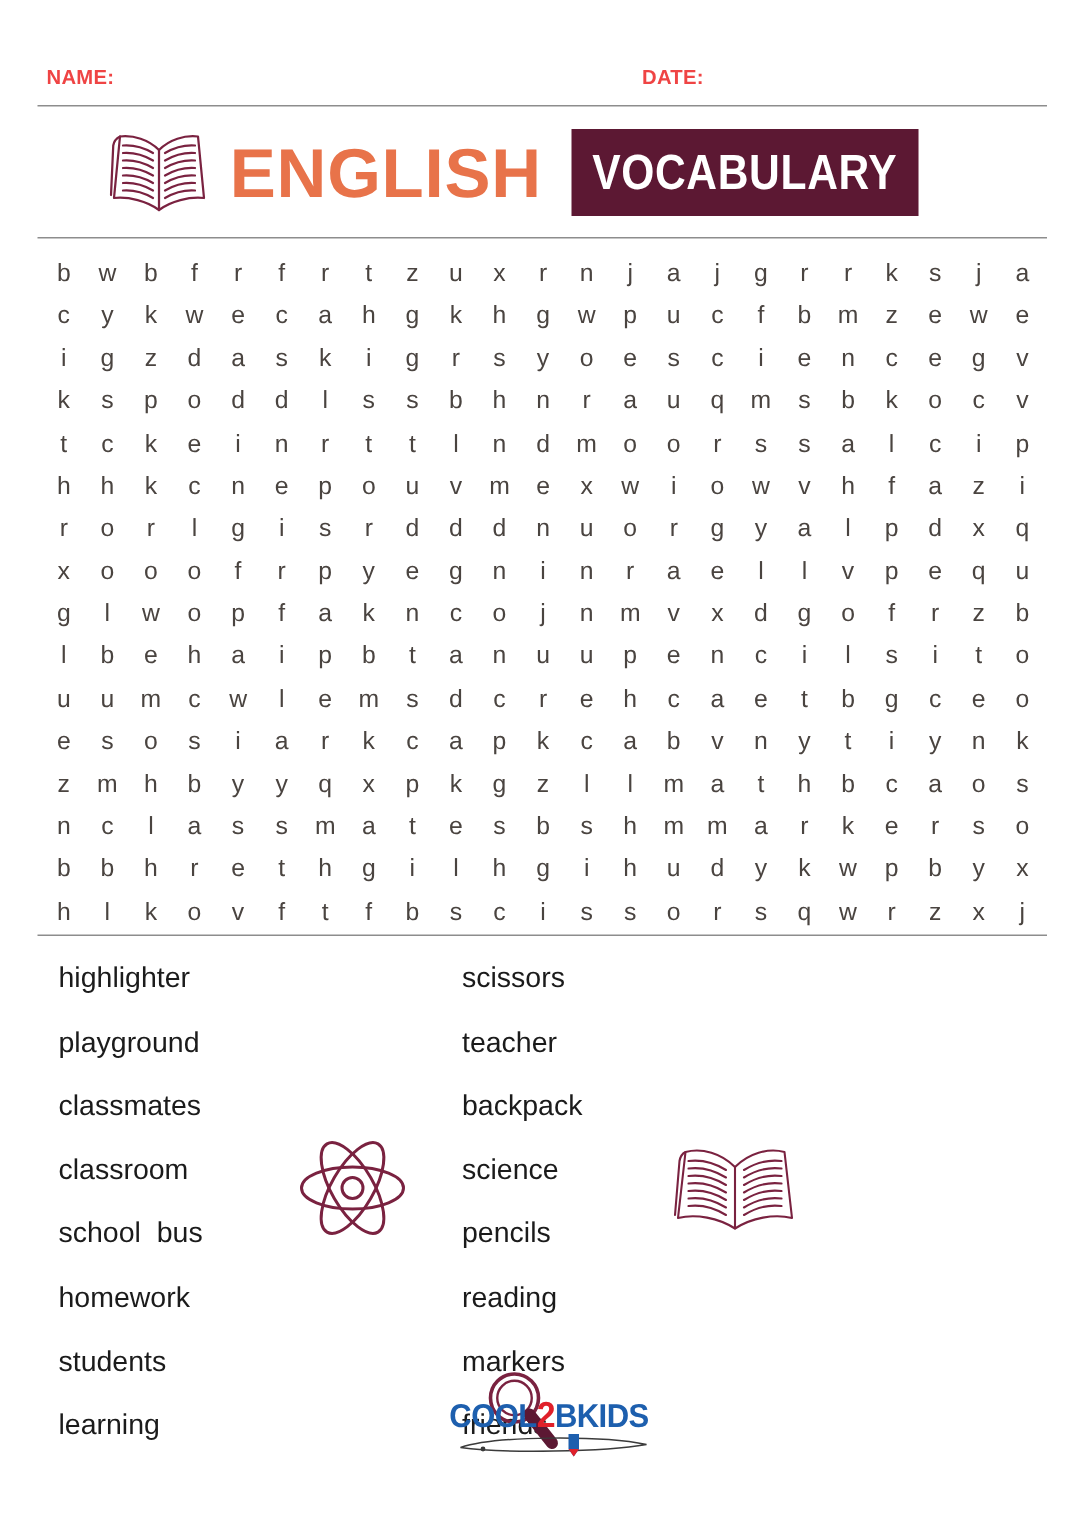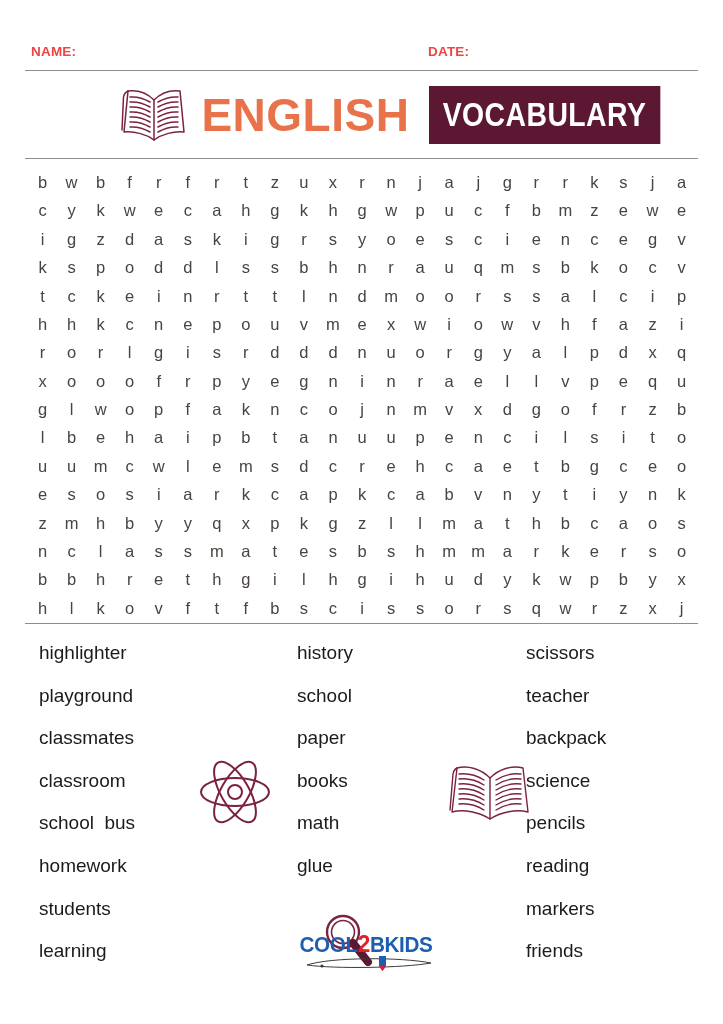--- a/index.html
+++ b/index.html
@@ -59,21 +59,21 @@
 
   
   .title-band {
     position: absolute;
     left: 25px;
     top: 76px;
     width: 673px;
     height: 78px;
     display: flex;
     align-items: center;
-    justify-content: flex-end;
+    justify-content: center;
     gap: 14px;
   }
   .book-logo {
     width: 66px;
     height: 58px;
     flex: 0 0 auto;
     display: block;
   }
   .title-english {
     font-family: "Liberation Sans", sans-serif;
@@ -633,28 +633,20 @@
       <div class="wl-col wl-col-1">
         <div class="word">highlighter</div>
         <div class="word">playground</div>
         <div class="word">classmates</div>
         <div class="word">classroom</div>
         <div class="word">school  bus</div>
         <div class="word">homework</div>
         <div class="word">students</div>
         <div class="word">learning</div>
       </div>
-      <div class="wl-col wl-col-2">
-        <div class="word">history</div>
-        <div class="word">school</div>
-        <div class="word">paper</div>
-        <div class="word">books</div>
-        <div class="word">math</div>
-        <div class="word">glue</div>
-      </div>
       <div class="wl-col wl-col-3">
         <div class="word">scissors</div>
         <div class="word">teacher</div>
         <div class="word">backpack</div>
         <div class="word">science</div>
         <div class="word">pencils</div>
         <div class="word">reading</div>
         <div class="word">markers</div>
         <div class="word">friends</div>
       </div>

